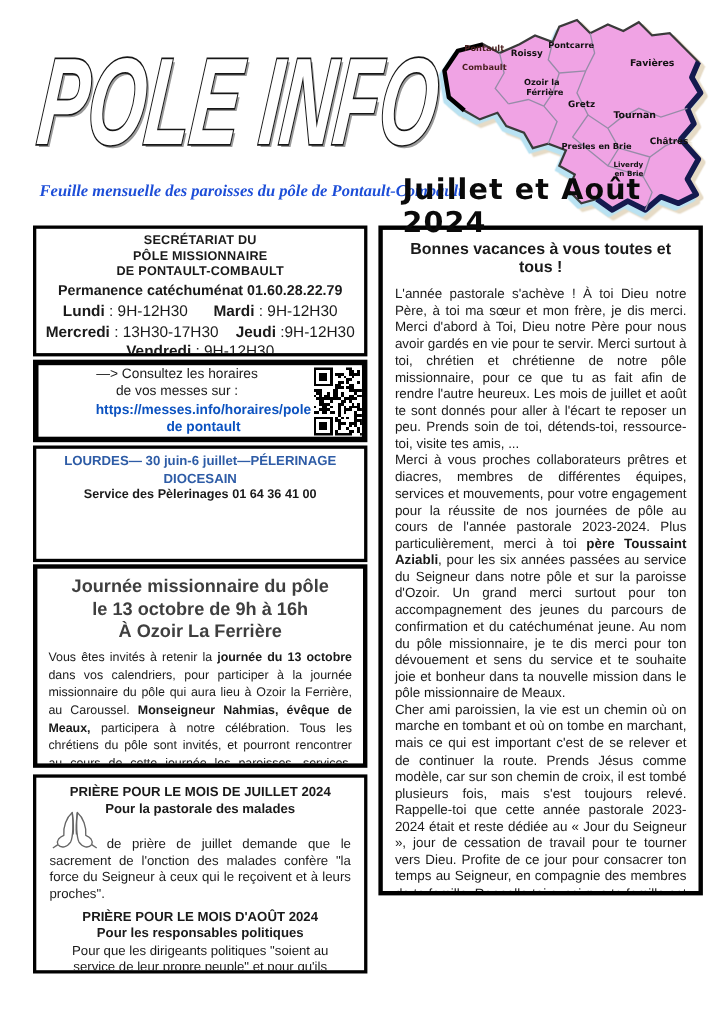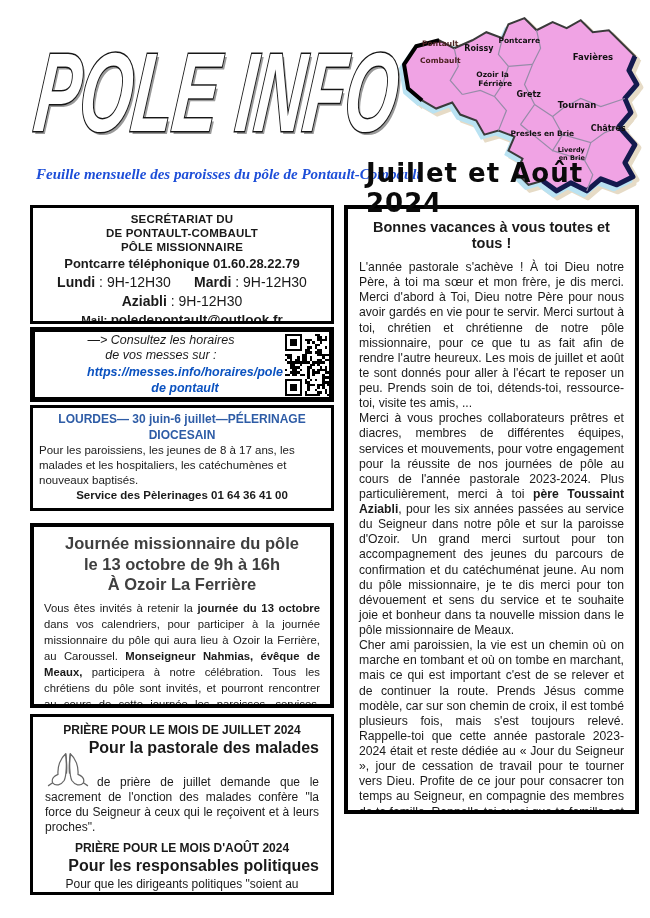--- a/index.html
+++ b/index.html
@@ -32,39 +32,39 @@
   .sec-title{font-weight:bold;font-size:11.5px;line-height:1.22;letter-spacing:.2px;}
   .sec-phone{font-weight:bold;font-size:13px;margin-top:2px;}
   .hours-line{font-size:14px;line-height:1.32;white-space:pre-wrap;}
   .hours{margin-top:2px;}
   .mail-line{margin-top:2px;font-size:11px;}
   .mail-label{font-size:11.5px;font-weight:bold;}
   .mail-label.su{text-decoration:underline;}
   .mail-addr{font-size:13.5px;font-weight:bold;}
 
   
-  .box-qr{height:75px;margin-bottom:3px;border-width:5px;display:flex;align-items:center;padding:2px 4px;font-style:italic;}
+  .box-qr{height:75px;margin-bottom:3px;border-width:5px;display:flex;align-items:center;padding:2px 4px;}
   .qr-text{flex:1;text-align:center;font-size:12.5px;line-height:1.25;}
   .qr-link{color:var(--link-blue);font-weight:bold;display:block;margin-top:1px;cursor:pointer;margin-left:48px;}
   .qr-code{width:62px;height:62px;flex:0 0 62px;margin-left:2px;}
 
   
-  .box-lourdes{height:106px;margin-bottom:12px;padding:4px 6px;text-align:center;font-size:11.5px;line-height:1.3;}
+  .box-lourdes{height:106px;margin-bottom:2px;padding:4px 24px;text-align:center;font-size:11.5px;line-height:1.3;}
   .lourdes-title{color:var(--lourdes-blue);font-weight:bold;font-size:12px;}
   .lourdes-b{font-weight:bold;}
 
   
   .box-mission{height:185px;margin-bottom:6px;border-width:4px;padding:6px 10px;}
   .mission-title{color:var(--title-gray);font-weight:bold;font-size:16.5px;line-height:1.25;text-align:center;}
   .mission-body{margin-top:5px;font-size:11.3px;line-height:1.42;text-align:justify;hyphens:auto;}
 
   
   .box-prayer{height:181px;padding:6px 12px;position:relative;}
   .prayer-title{font-weight:bold;font-size:12px;text-align:center;line-height:1.25;}
-  .prayer-sub{font-weight:bold;font-size:16px;text-align:right;line-height:1.25;}
+  .prayer-sub{font-weight:bold;font-size:12px;text-align:center;line-height:1.25;}
   .prayer-body-jul{font-size:12px;line-height:1.25;text-align:justify;margin-top:17px;}
   .prayer-body-aug{font-size:12px;line-height:1.25;text-align:center;margin-top:1px;}
   .hands-icon{float:left;width:46px;height:40px;margin:-26px 6px 0 0;}
   .prayer-aug{margin-top:6px;}
 
   
   .box-article{height:609px;border-width:4px;padding:10px 11px;}
   .article-title{font-weight:bold;font-size:14.5px;text-align:center;margin-bottom:9px;}
   .article-bodies p{font-size:12.2px;line-height:1.24;text-align:justify;hyphens:auto;-webkit-hyphens:auto;}
 
@@ -133,26 +133,27 @@
       </g>
     </svg>
   </div>
 
   <div class="columns">
 
     <div class="col-left">
 
       <div class="box box-secretariat">
         <div class="sec-title">SECRÉTARIAT DU</div>
+        <div class="sec-title">PÔLE MISSIONNAIRE</div>
         <div class="sec-title">DE PONTAULT-COMBAULT</div>
-        <div class="sec-title">PÔLE MISSIONNAIRE</div>
-        <div class="sec-phone">Pontcarre téléphonique 01.60.28.22.79</div>
+        <div class="sec-phone">Permanence catéchuménat 01.60.28.22.79</div>
         <div class="hours">
           <div class="hours-line"><span class="sb">Lundi</span><span> : 9H-12H30      </span><span class="sb">Mardi</span><span> : 9H-12H30</span></div>
-          <div class="hours-line"><span class="sb">Aziabli</span><span> : 9H-12H30</span></div>
+          <div class="hours-line"><span class="sb">Mercredi</span><span> : 13H30-17H30    </span><span class="sb">Jeudi</span><span> :9H-12H30</span></div>
+          <div class="hours-line"><span class="sb">Vendredi</span><span> : 9H-12H30</span></div>
         </div>
         <div class="mail-line"><span class="mail-label su">Mail</span><span class="mail-label">: </span><span class="mail-addr">poledepontault@outlook.fr</span></div>
       </div>
 
       <div class="box box-qr">
         <div class="qr-text">
           <span>—&gt; Consultez les horaires</span><br>
           <span>de vos messes sur :</span>
           <a class="qr-link">https://messes.info/horaires/pole de pontault</a>
         </div>
@@ -374,21 +375,20 @@
             <rect x="19" y="1" width="5" height="5" fill="#fff"></rect>
             <rect x="20" y="2" width="3" height="3" fill="#000"></rect>
             <rect x="0" y="18" width="7" height="7" fill="#000"></rect>
             <rect x="1" y="19" width="5" height="5" fill="#fff"></rect>
             <rect x="2" y="20" width="3" height="3" fill="#000"></rect>
           </svg>
       </div>
 
       <div class="box box-lourdes">
         <div class="lourdes-title">LOURDES— 30 juin-6 juillet—PÉLERINAGE DIOCESAIN</div>
-        <div style="text-align:left;">Pour les paroissiens, les jeunes de 8 à 17 ans, les malades et les hospitaliers, les catéchumènes et nouveaux baptisés.</div>
         <div class="lourdes-b">Service des Pèlerinages  01 64 36 41 00</div>
 
       </div>
 
       <div class="box box-mission">
         <div class="mission-title">
           <div>Journée missionnaire du pôle</div>
           <div>le 13 octobre de 9h à 16h</div>
           <div>À Ozoir La Ferrière</div>
         </div>

